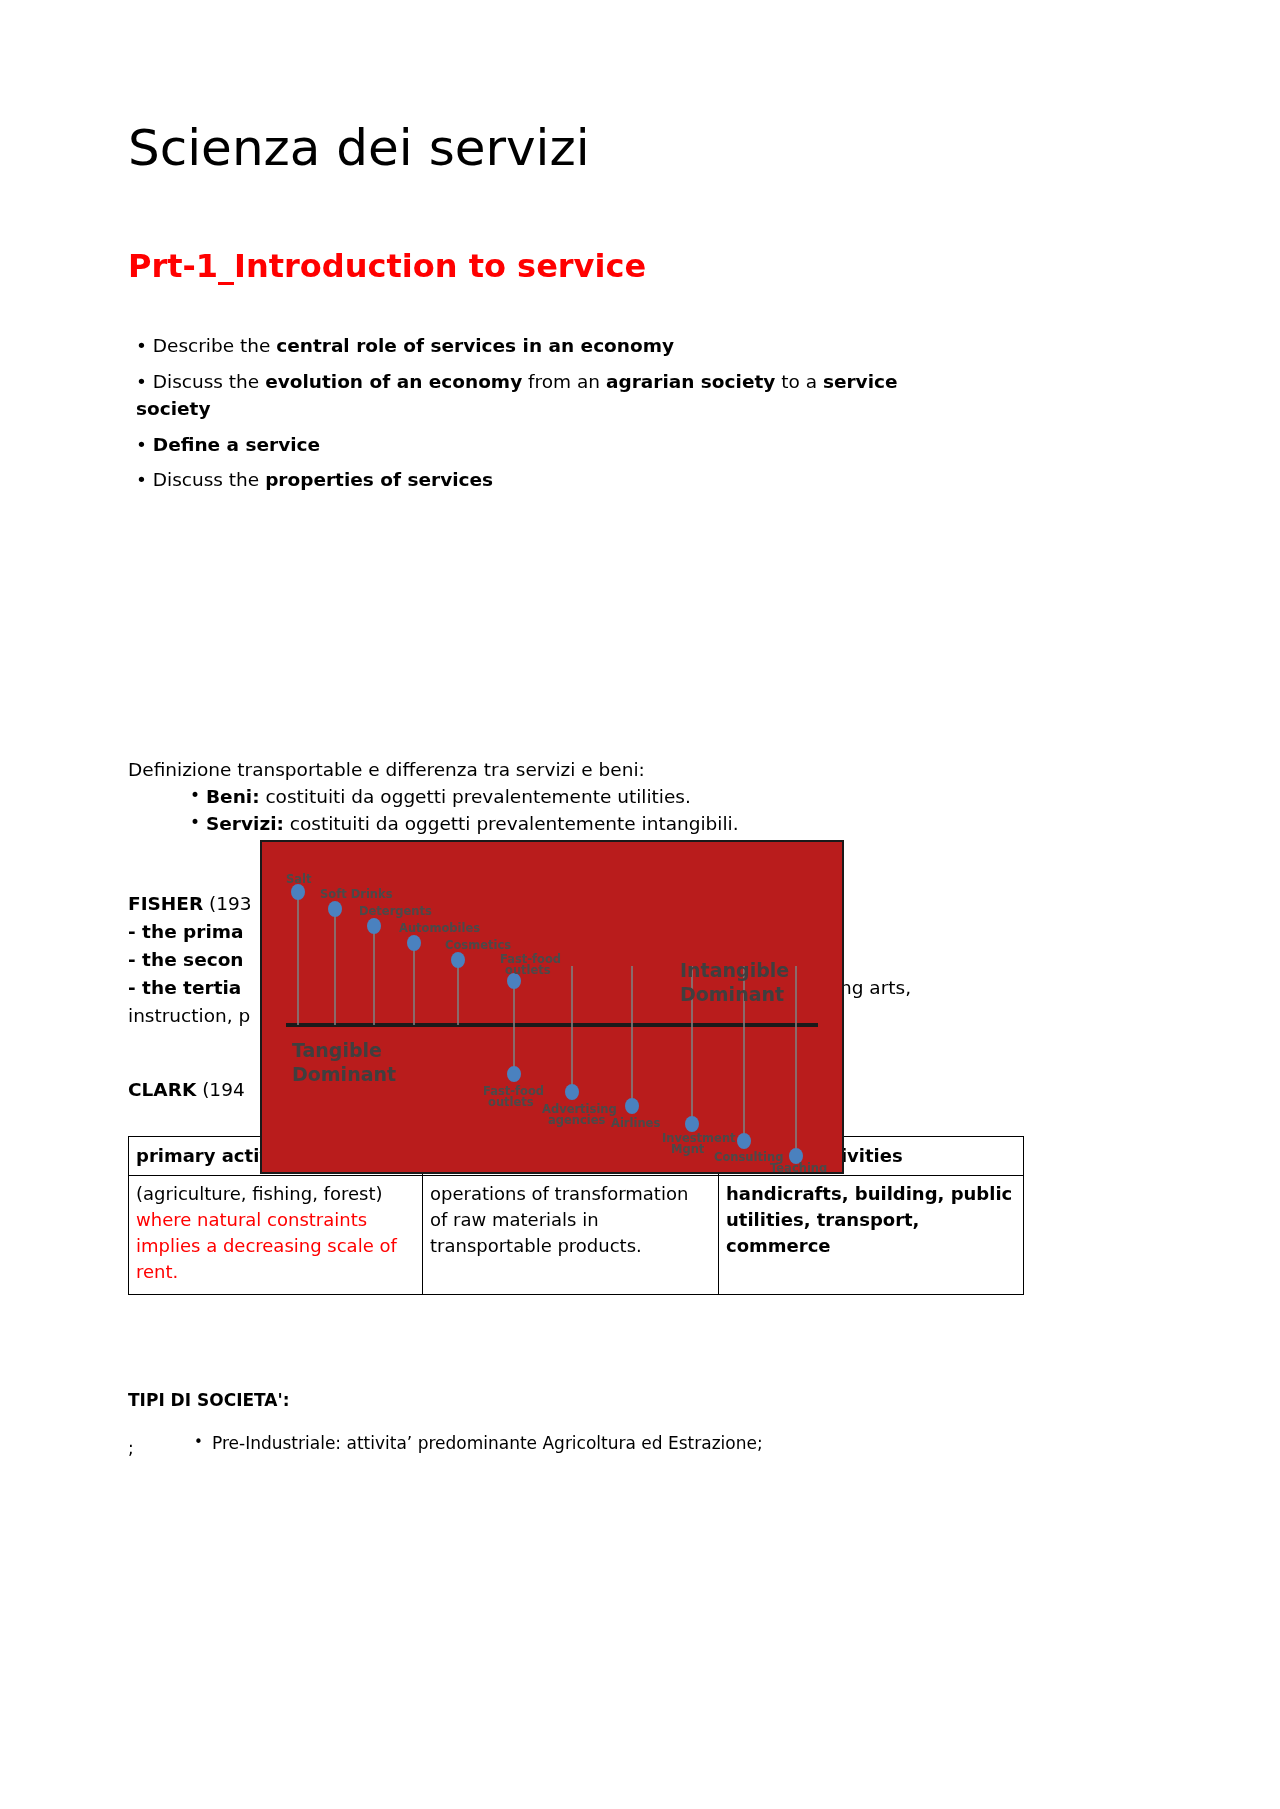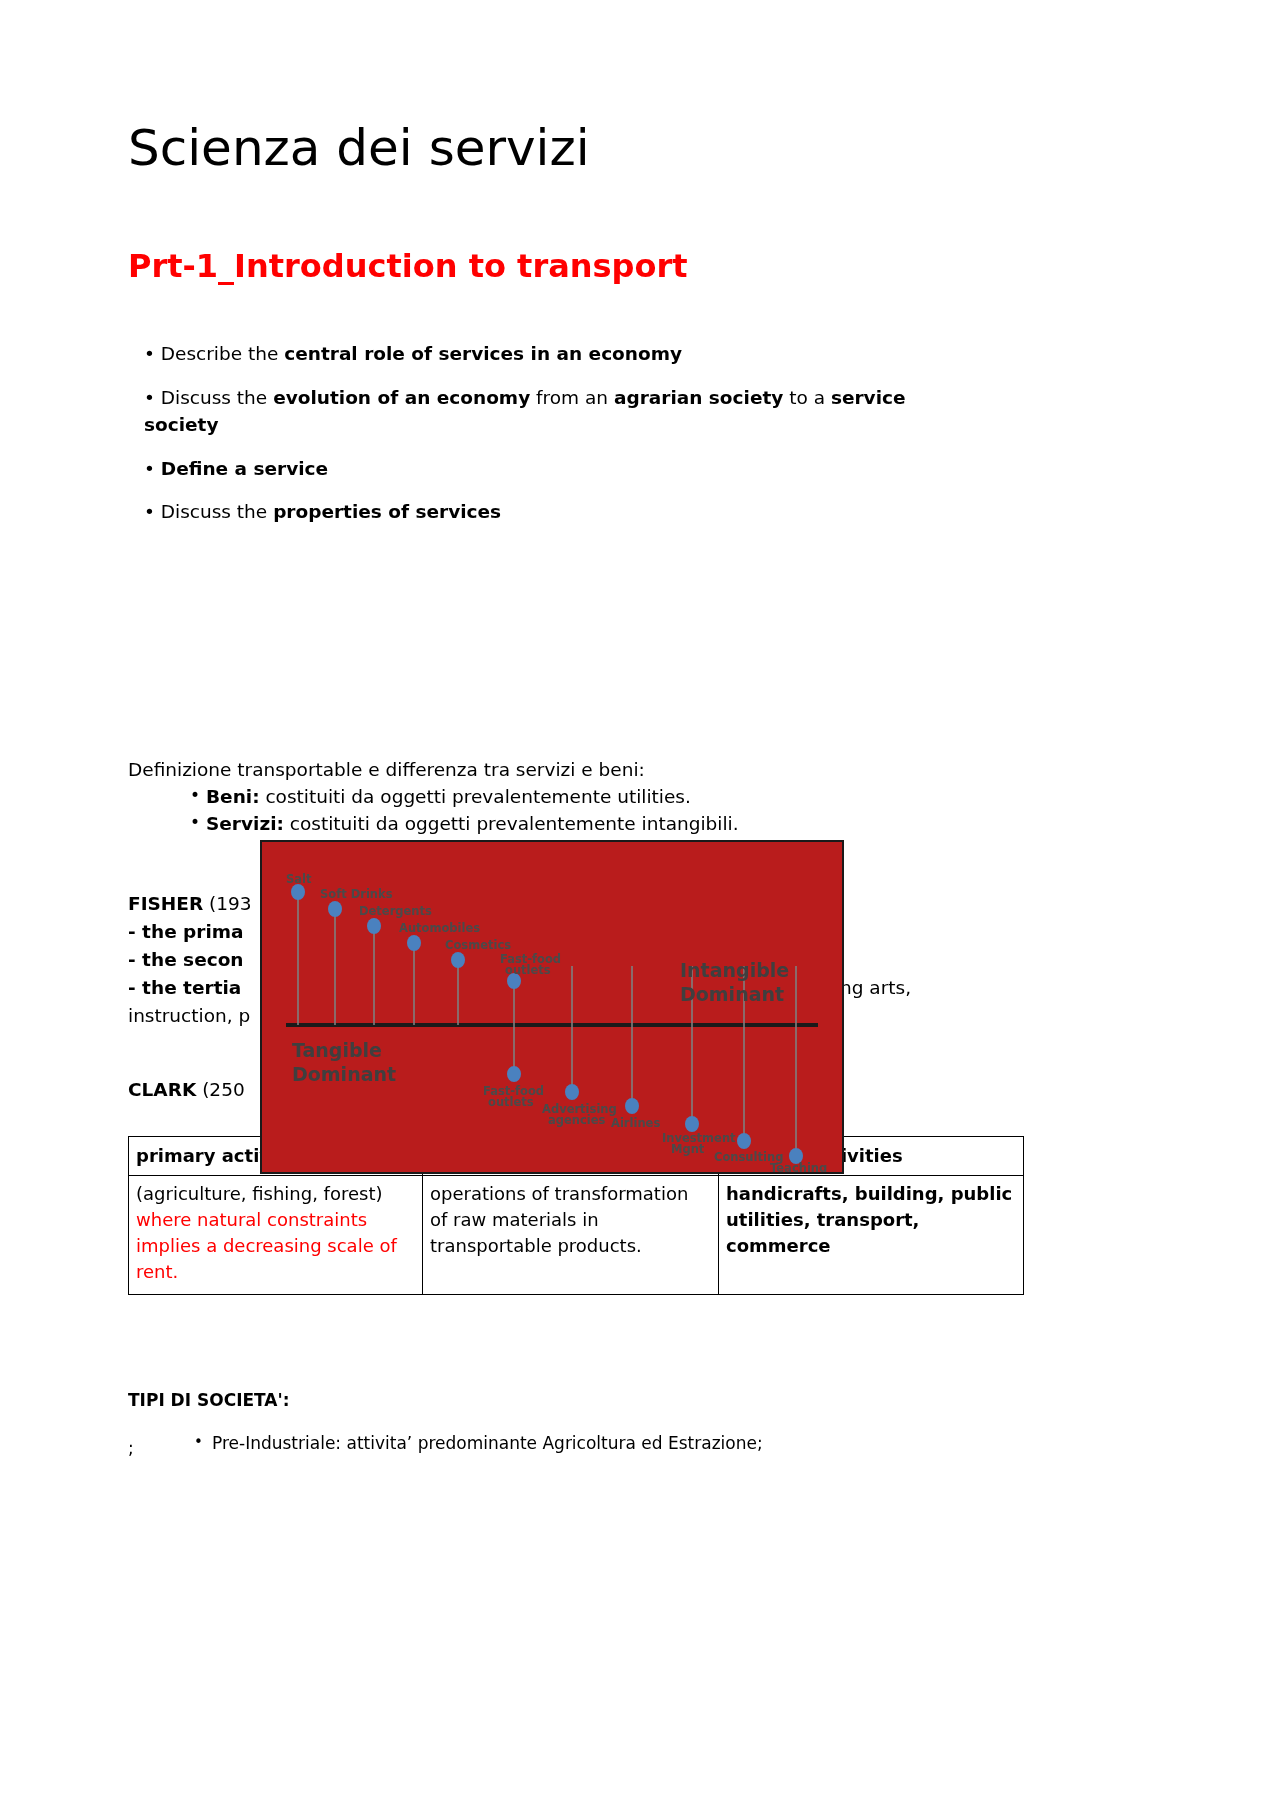--- a/index.html
+++ b/index.html
@@ -22,21 +22,21 @@
     position:absolute;left:128px;top:247px;
     font-size:32px;font-weight:bold;color:#FF0000;
     white-space:nowrap;
   }
 
   
   .objectives{
     position:absolute;left:128px;top:324px;width:830px;
     font-size:18.5px;line-height:27.5px;color:#000;
   }
-  .objectives p{margin:16px;padding:0;}
+  .objectives p{margin:8px;padding:0;}
   b{font-weight:bold;}
 
   
   .defn{
     position:absolute;left:128px;top:756px;width:800px;
     font-size:18.5px;line-height:27px;
   }
   .defn p{margin:0;}
   .defn ul{margin:0;padding-left:36px;list-style:none;}
   .defn li{position:relative;margin:0;padding-left:42px;}
@@ -90,21 +90,21 @@
   }
   .figsvg{display:block;width:580px;height:330px;}
 </style>
 </head>
 <body>
 
 <div class="page">
 
   <div class="doc-title">Scienza dei servizi</div>
 
-  <div class="red-heading"><span>Prt-1_Introduction to transport</span></div>
+  <div class="red-heading"><span>Prt-1_Introduction to service</span></div>
 
   <div class="objectives">
     <p>
       <span>• Describe the </span><b>central role of services in an economy</b>
     </p>
     <p>
       <span>• Discuss the </span><b>evolution of an economy</b><span> from an </span><b>agrarian society</b><span> to a </span><b>service society</b>
     </p>
     <p>
       <span>• </span><b>Define a service</b>
@@ -124,21 +124,21 @@
 
   <div class="fisher">
     <p><b>FISHER</b> <span>(193</span></p>
     <p><b>- the prima</b></p>
     <p><b>- the secon</b></p>
     <p><b>- the tertia</b><span style="position:absolute;left:712px;font-weight:400;">ng arts,</span></p>
     <p><span>instruction, p</span></p>
   </div>
 
   <div class="clark">
-    <p><b>CLARK</b> <span>(250</span></p>
+    <p><b>CLARK</b> <span>(194</span></p>
   </div>
 
   <table class="tbl">
     <tbody>
         <tr>
       <td class="c1 hdr">primary activities</td>
       <td class="c2 hdr">secondary activities</td>
       <td class="c3 hdr">tertiary activities</td>
     </tr>
     <tr>

